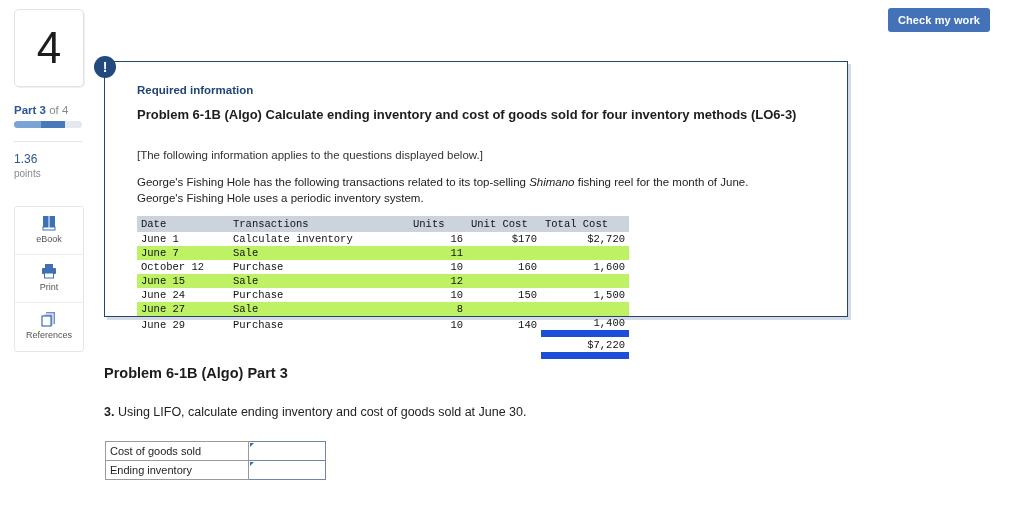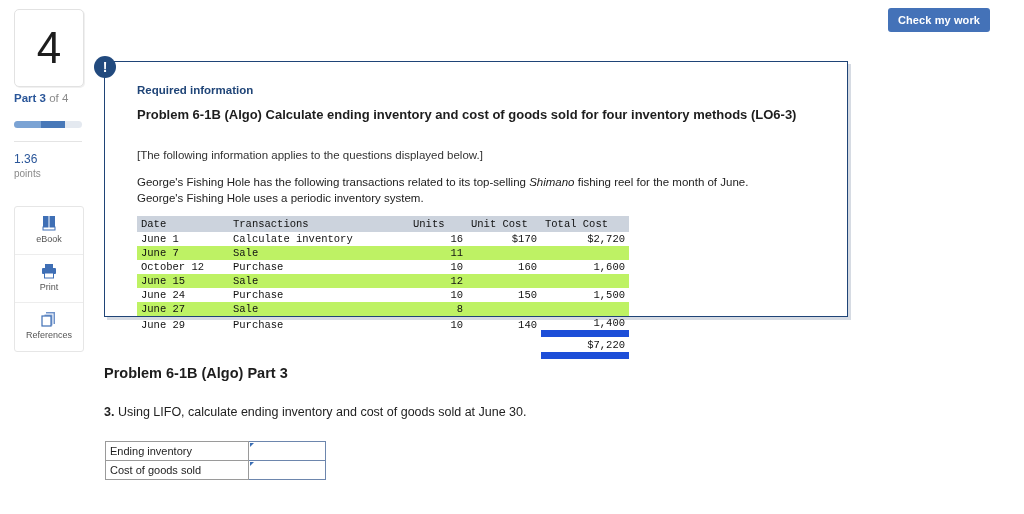--- a/index.html
+++ b/index.html
@@ -58,21 +58,21 @@
   .qnum-card .num {
     font-size: 44px;
     color: #1d1d1d;
     text-align: center;
     line-height: 76px;
     font-weight: 400;
   }
   .part-line {
     position: absolute;
     left: 14px;
-    top: 92px;
+    top: 104px;
     font-size: 11.5px;
     color: #8a8a8a;
     white-space: nowrap;
   }
   .part-line b {
     color: #2a5699;
     font-weight: bold;
   }
   .progress-track {
     position: absolute;
@@ -464,27 +464,27 @@
 
 <div class="part-heading">Problem 6-1B (Algo) Part 3</div>
 
 <div class="question-text">
   <b>3.</b><span> Using LIFO, calculate ending inventory and cost of goods sold at June 30.</span>
 </div>
 
 <table class="answer-table">
   <tbody>
     <tr>
-      <td class="lbl">Ending inventory</td>
+      <td class="lbl">Cost of goods sold</td>
       <td class="inp">
         <span class="marker"></span>
         <input type="text" value="" style="">
       </td>
     </tr>
     <tr>
-      <td class="lbl">Cost of goods sold</td>
+      <td class="lbl">Ending inventory</td>
       <td class="inp">
         <span class="marker"></span>
         <input type="text" value="" style="">
       </td>
     </tr>
   </tbody>
 </table>
 
 </body></html>

